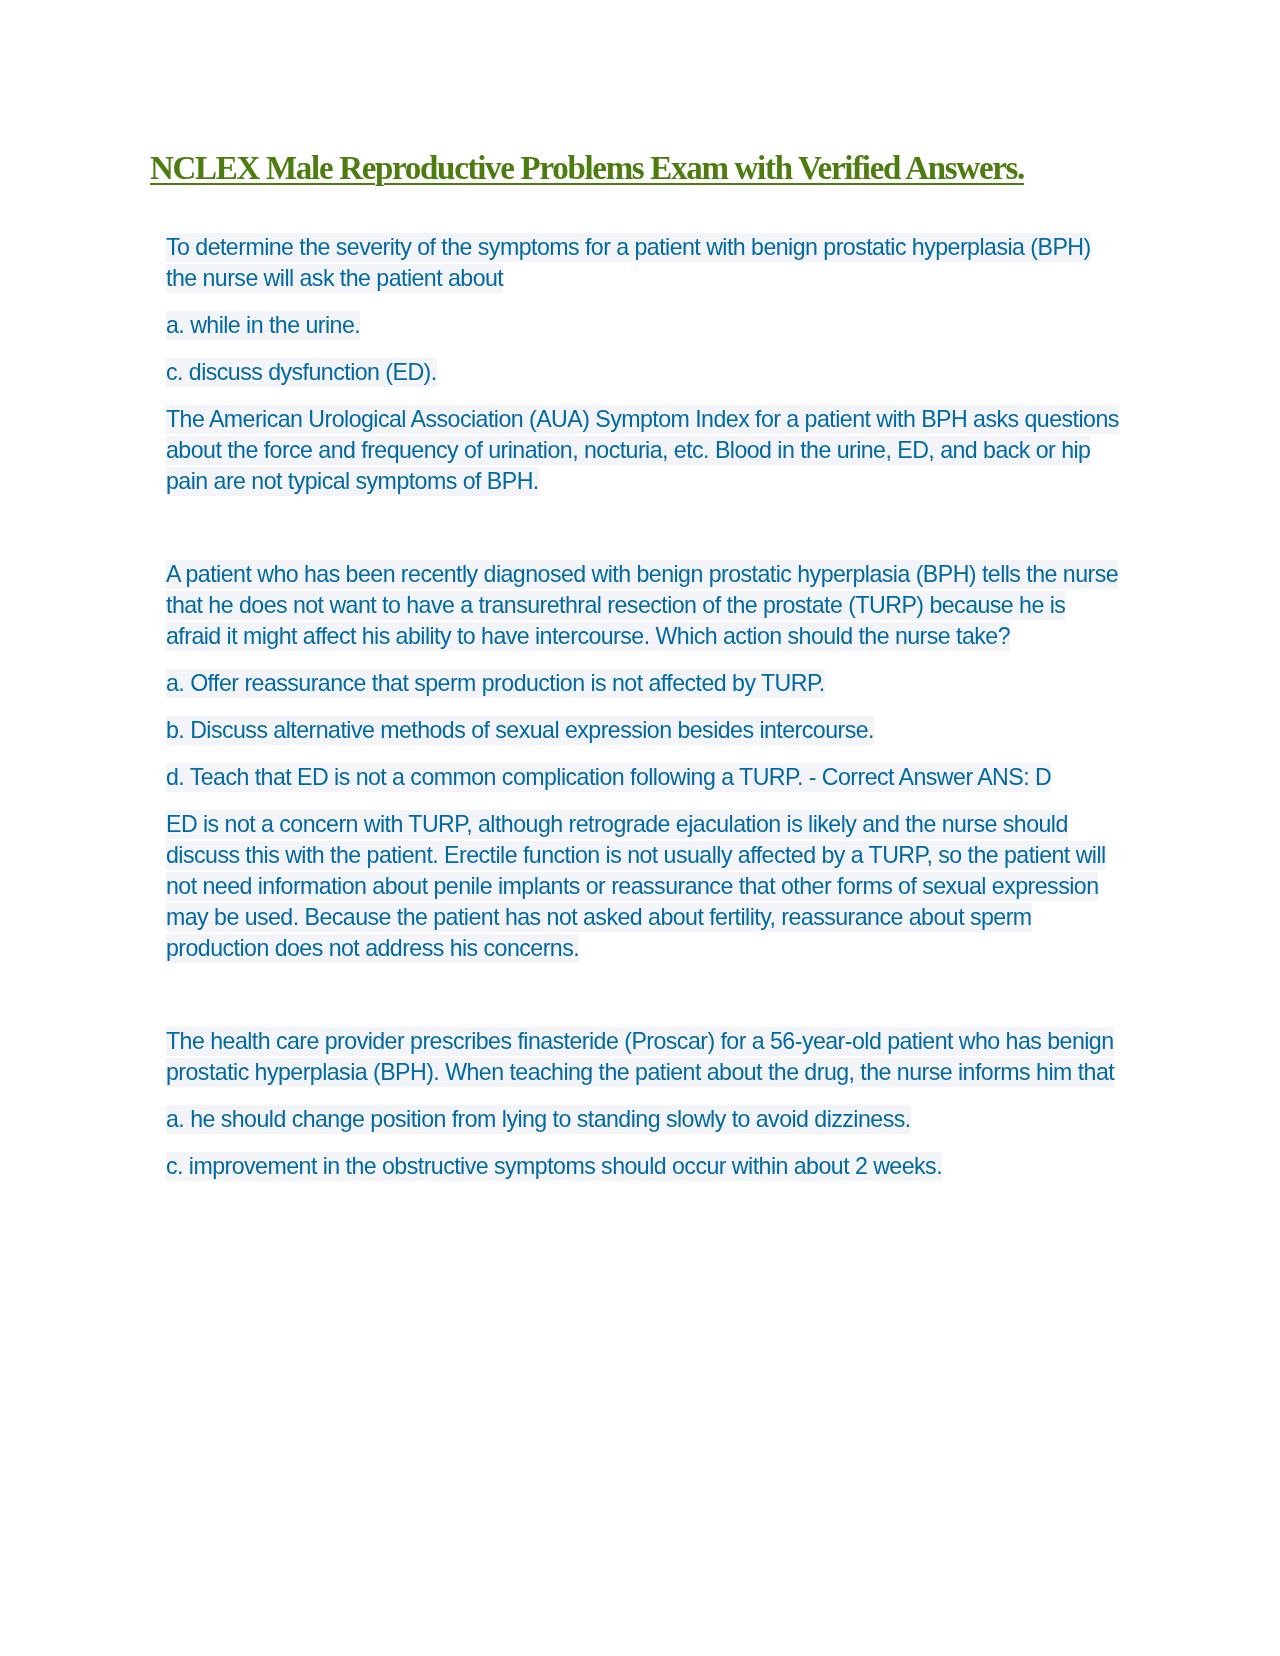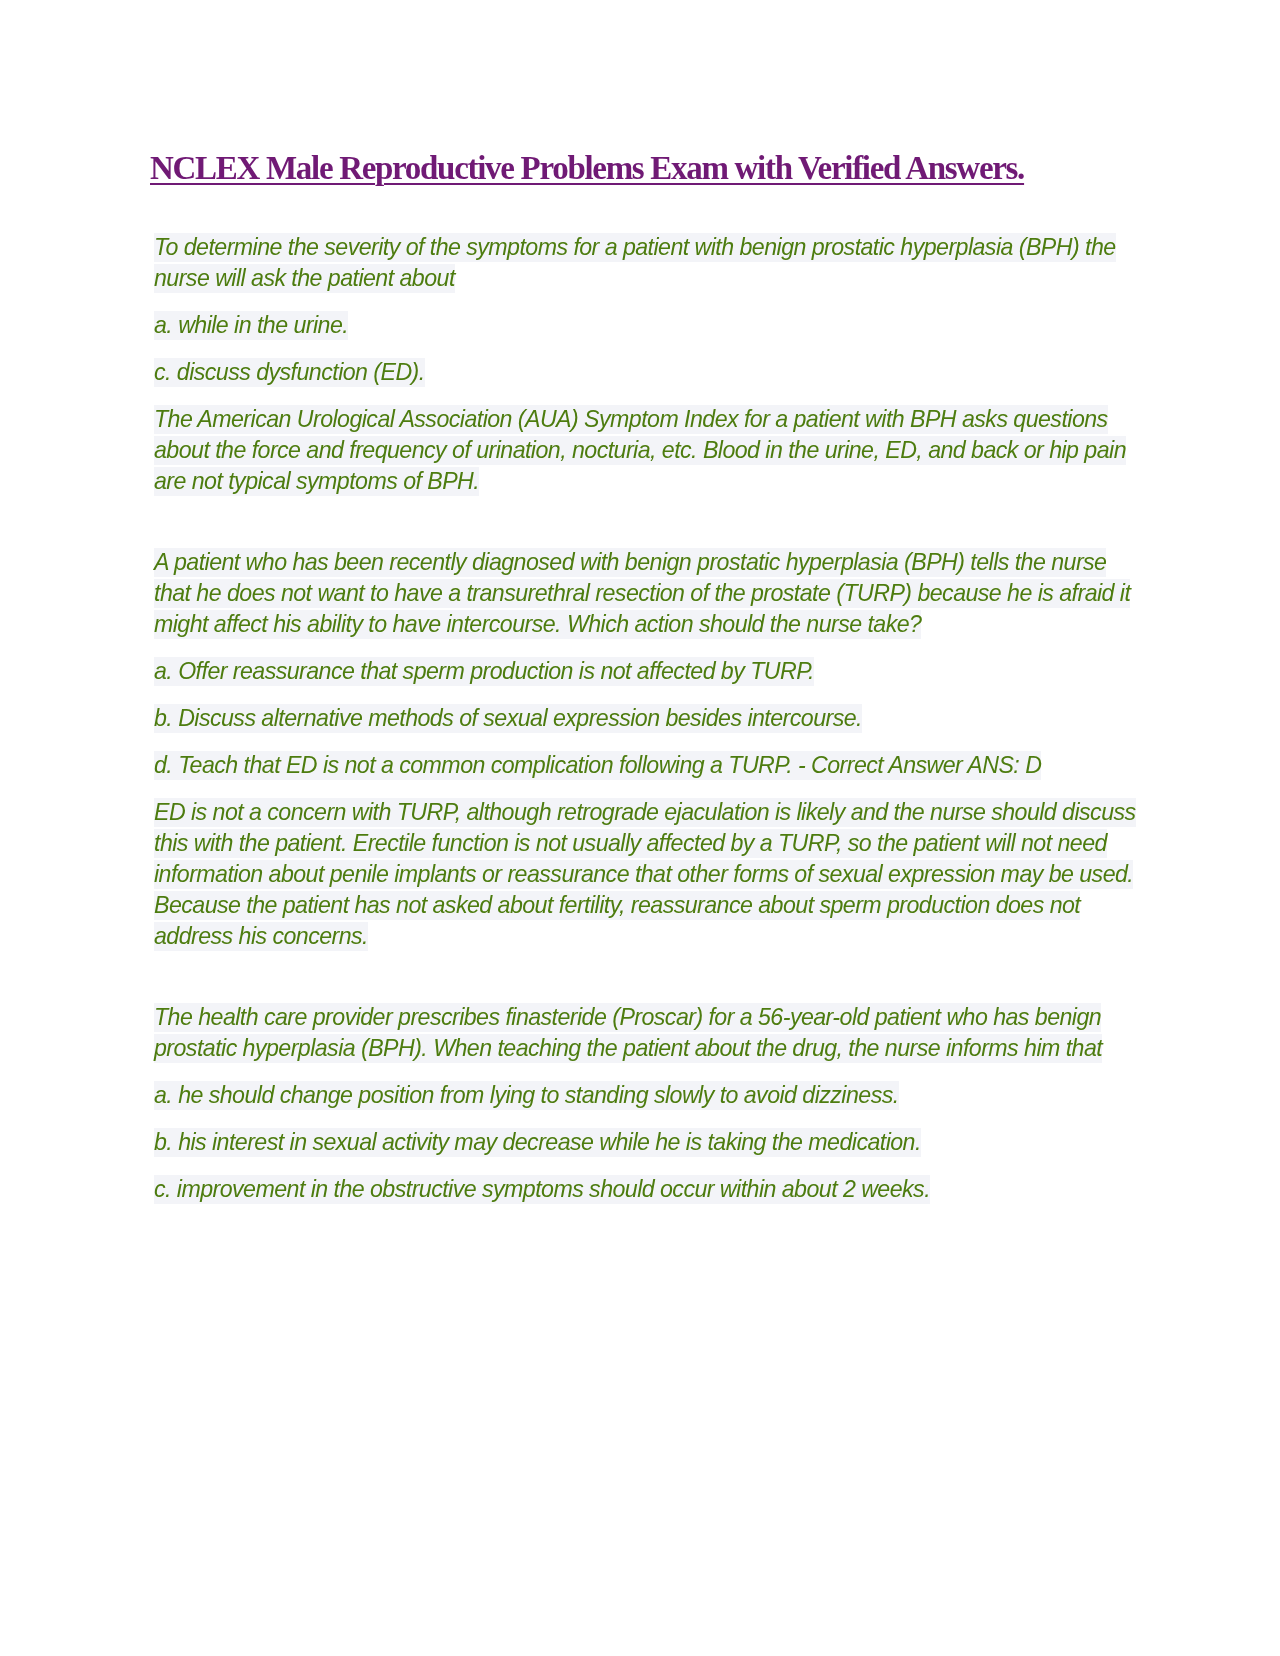--- a/index.html
+++ b/index.html
@@ -2,37 +2,36 @@
 <html><head>
 <meta charset="utf-8">
 <style>
   html, body { margin: 0; padding: 0; background: #ffffff; }
   body { width: 1280px; height: 1656px; position: relative; overflow: hidden; }
   .page { position: absolute; left: 150px; top: 148px; width: 990px; }
   .title {
     font-family: "Liberation Serif", serif;
     font-weight: bold;
     font-size: 33px;
-    color: #701a75;
+    color: #4d7c0f;
     text-decoration: underline;
     text-decoration-thickness: 2px;
     text-underline-offset: 4px;
     letter-spacing: -1.3px;
     margin: 0 0 44px 0;
     line-height: 40px;
     white-space: nowrap;
   }
   .txt {
     font-family: "Liberation Sans", sans-serif;
     font-size: 23.2px;
     line-height: 31px;
-    color: #4d7c0f;
+    color: #0369a1;
     letter-spacing: -0.55px;
-    margin: 4px;
-    font-style: italic;
+    margin: 16px;
   }
   .hl {
     background: #f3f4f8;
     -webkit-box-decoration-break: clone;
     box-decoration-break: clone;
     padding: 1px 0 2px 0;
   }
   .question { margin-bottom: 16px; }
   .option { margin-bottom: 16px; }
   .rationale { margin-bottom: 0; }
@@ -59,16 +58,15 @@
     <p class="txt option"><span class="hl">b. Discuss alternative methods of sexual expression besides intercourse.</span></p>
     <p class="txt option"><span class="hl">d. Teach that ED is not a common complication following a TURP. - Correct Answer ANS: D</span></p>
     <p class="txt rationale"><span class="hl">ED is not a concern with TURP, although retrograde ejaculation is likely and the nurse should discuss this with the patient. Erectile function is not usually affected by a TURP, so the patient will not need information about penile implants or reassurance that other forms of sexual expression may be used. Because the patient has not asked about fertility, reassurance about sperm production does not address his concerns.</span></p>
   </div>
 
   <div class="block-gap"></div>
 
   <div>
     <p class="txt question"><span class="hl">The health care provider prescribes finasteride (Proscar) for a 56-year-old patient who has benign prostatic hyperplasia (BPH). When teaching the patient about the drug, the nurse informs him that</span></p>
     <p class="txt option"><span class="hl">a. he should change position from lying to standing slowly to avoid dizziness.</span></p>
-    <p class="txt option"><span class="hl">b. his interest in sexual activity may decrease while he is taking the medication.</span></p>
     <p class="txt option"><span class="hl">c. improvement in the obstructive symptoms should occur within about 2 weeks.</span></p>
   </div>
 </div>
 
 </body></html>

